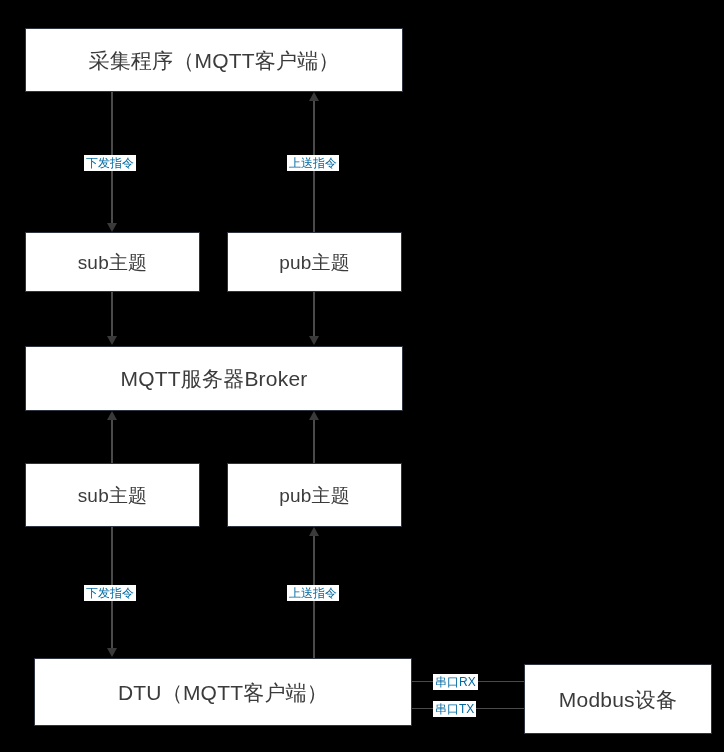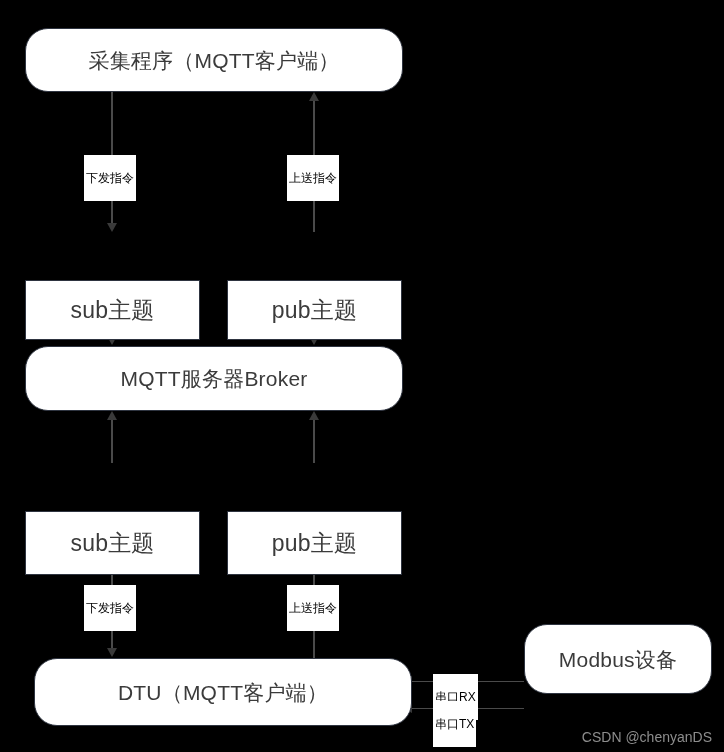--- a/index.html
+++ b/index.html
@@ -28,32 +28,32 @@
     justify-content: center;
     color: #3b3b3b;
     letter-spacing: 0.2px;
     z-index: 3;
   }
   .node-label {
     white-space: nowrap;
     line-height: 1;
   }
 
-  .node.big   { font-size: 21px; border-radius: 23px; }
-  .node.mid   { font-size: 23px; margin-top: 48px; }
+  .node.big   { font-size: 21px; }
+  .node.mid   { font-size: 19px; }
 
   
   #node-collector { left: 25px;  top: 28px;  width: 378px; height: 64px; }
   #node-sub-top   { left: 25px;  top: 232px; width: 175px; height: 60px; }
   #node-pub-top   { left: 227px; top: 232px; width: 175px; height: 60px; }
   #node-broker    { left: 25px;  top: 346px; width: 378px; height: 65px; }
   #node-sub-bot   { left: 25px;  top: 463px; width: 175px; height: 64px; }
   #node-pub-bot   { left: 227px; top: 463px; width: 175px; height: 64px; }
   #node-dtu       { left: 23px;  top: 658px; width: 378px; height: 68px; margin-left: 11px; }
-  #node-modbus    { left: 524px; top: 624px; width: 188px; height: 70px; }
+  #node-modbus    { left: 524px; top: 664px; width: 188px; height: 70px; }
 
   
   .vline {
     position: absolute;
     width: 2px;
     background: #4a4a4a;
     z-index: 1;
   }
   
   .hline {
@@ -83,24 +83,24 @@
   .arrow.left {
     border-top: 5px solid transparent;
     border-bottom: 5px solid transparent;
     border-right: 9px solid #3a3a3a;
   }
 
   
   .edge-label {
     position: absolute;
     background: #ffffff;
-    color: #000000;
+    color: #0369a1;
     font-size: 12px;
     line-height: 14px;
-    padding: 16px 2px;
+    padding: 1px 2px;
     white-space: nowrap;
     z-index: 4;
     box-sizing: border-box;
   }
 
   
   #watermark {
     position: absolute;
     right: 12px;
     top: 728px;
@@ -177,15 +177,14 @@
   </div>
 
   <div class="node big" id="node-dtu">
     <span class="node-label">DTU（MQTT客户端）</span>
   </div>
 
   <div class="node big" id="node-modbus">
     <span class="node-label">Modbus设备</span>
   </div>
 
-  <div id="watermark">CSDN @chenyanDS</div>
 
 </div>
 
 </body></html>

